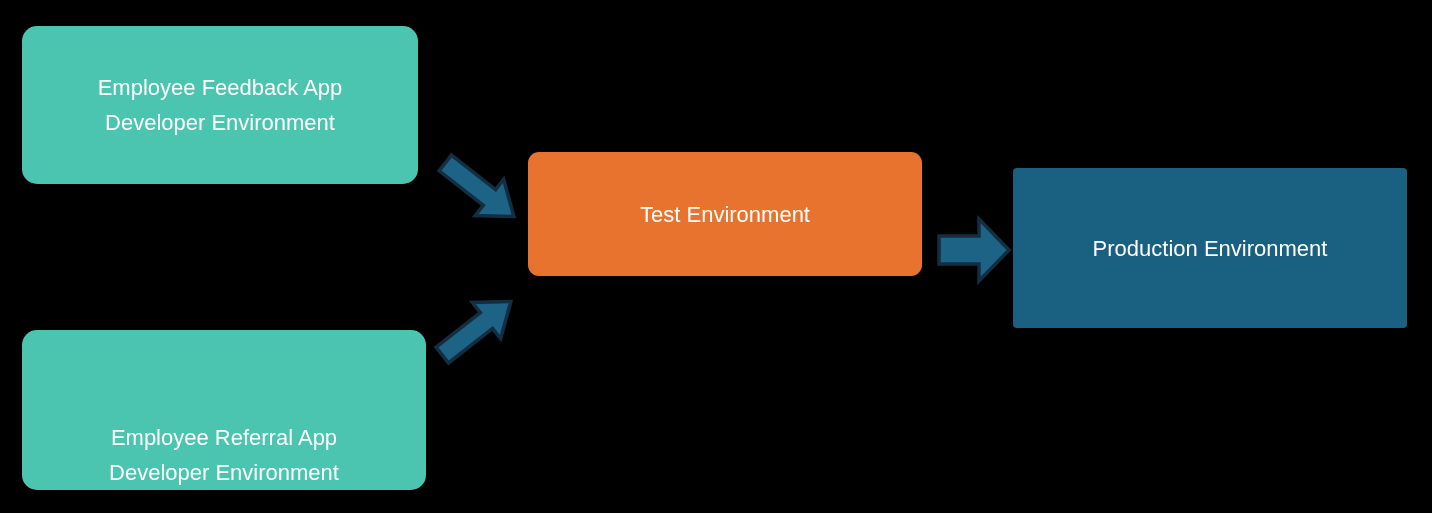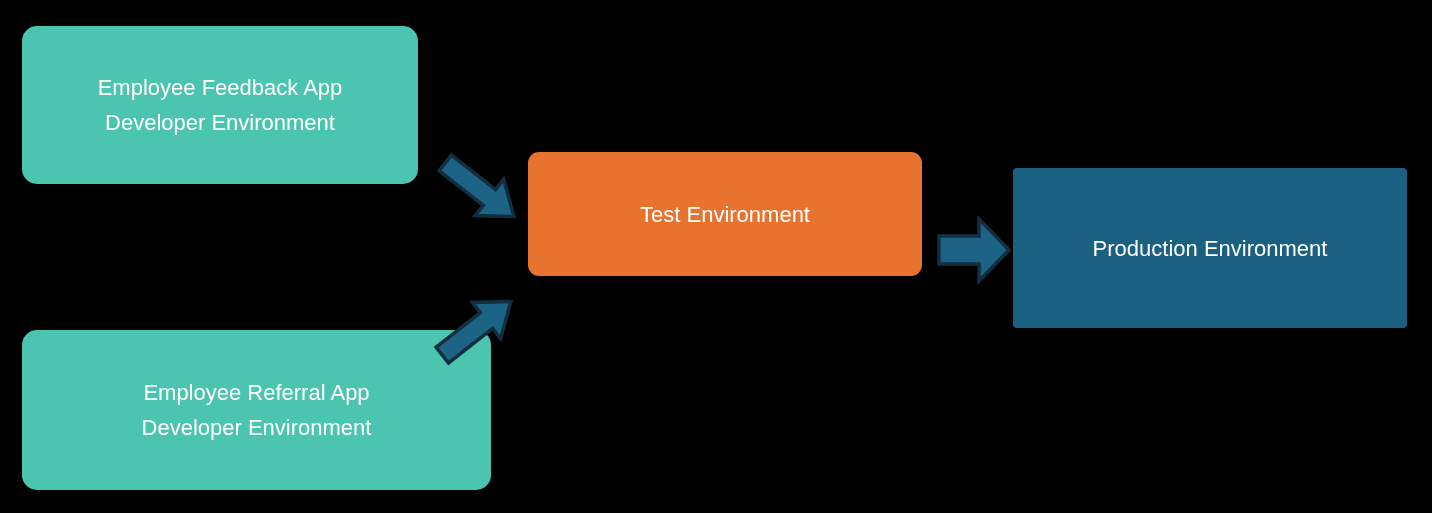--- a/index.html
+++ b/index.html
@@ -28,21 +28,21 @@
     padding: 0 12px;
   }
   .node-label {
     white-space: pre-line;
   }
   .node--teal   { background: var(--node-teal,   #4BC4B0); border-radius: 15px; }
   .node--orange { background: var(--node-orange, #E8732E); border-radius: 11px; }
   .node--blue   { background: var(--node-blue,   #1A6080); border-radius: 4px; }
 
   .node-feedback   { left: 22px;   top: 26px;  width: 396px; height: 158px; }
-  .node-referral   { left: 22px;   top: 330px; width: 469px; height: 160px; }
+  .node-referral   { left: 22px;   top: 330px; width: 404px; height: 160px; align-items: flex-end; }
   .node-test       { left: 528px;  top: 152px; width: 394px; height: 124px; }
   .node-production { left: 1013px; top: 168px; width: 394px; height: 160px; }
 
   .arrow { position: absolute; overflow: visible; }
   .arrow polygon {
     fill: var(--arrow-fill, #1C6386);
     stroke: var(--arrow-stroke, #132E40);
     stroke-width: 3.5px;
     stroke-linejoin: miter;
   }

